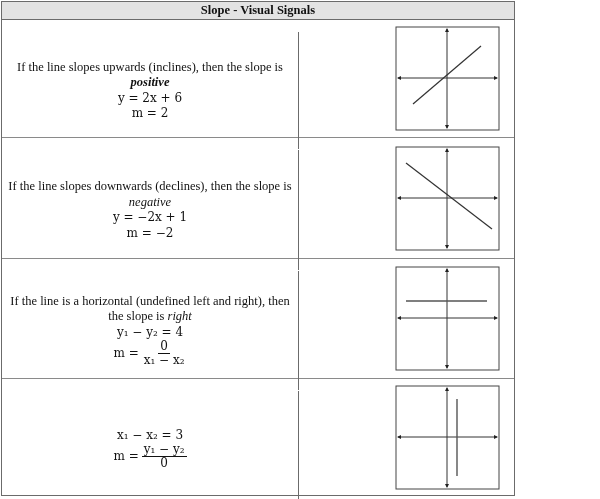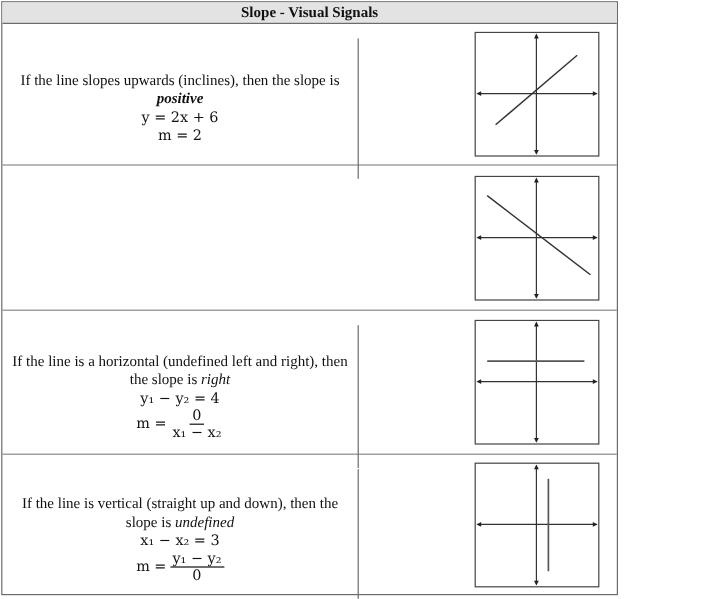--- a/index.html
+++ b/index.html
@@ -38,20 +38,27 @@
         <rect x="1" y="1" width="103" height="103" fill="#fff" stroke="#444" stroke-width="1"></rect>
         <line x1="52" y1="3" x2="52" y2="102" stroke="#333" stroke-width="1"></line>
         <line x1="3" y1="52" x2="102" y2="52" stroke="#333" stroke-width="1"></line>
         <path d="M52 2 l-2 4 h4z M52 103 l-2 -4 h4z M2 52 l4 -2 v4z M103 52 l-4 -2 v4z" fill="#222"></path>
         <line x1="18" y1="78" x2="86" y2="20" stroke="#333" stroke-width="1.2"></line>
       </svg>
     </div>
   </div>
 
   <div class="row" style="top:136px;height:121px;">
+    <div class="cell-text">
+      <div class="text-block">
+        <div><span>If the line slopes downwards (declines), then the slope is </span><span class="kw light">negative</span></div>
+        <div class="math">y = −2x + 1</div>
+        <div class="math">m = −2</div>
+      </div>
+    </div>
     <div class="cell-graph">
       <svg width="105" height="105" viewBox="0 0 105 105">
         <rect x="1" y="1" width="103" height="103" fill="#fff" stroke="#444" stroke-width="1"></rect>
         <line x1="52" y1="3" x2="52" y2="102" stroke="#333" stroke-width="1"></line>
         <line x1="3" y1="52" x2="102" y2="52" stroke="#333" stroke-width="1"></line>
         <path d="M52 2 l-2 4 h4z M52 103 l-2 -4 h4z M2 52 l4 -2 v4z M103 52 l-4 -2 v4z" fill="#222"></path>
         <line x1="11" y1="17" x2="97" y2="83" stroke="#333" stroke-width="1.2"></line>
       </svg>
     </div>
   </div>
@@ -76,21 +83,20 @@
         <line x1="3" y1="52" x2="102" y2="52" stroke="#333" stroke-width="1"></line>
         <path d="M52 2 l-2 4 h4z M52 103 l-2 -4 h4z M2 52 l4 -2 v4z M103 52 l-4 -2 v4z" fill="#222"></path>
         <line x1="11" y1="35" x2="92" y2="35" stroke="#555" stroke-width="1.4"></line>
       </svg>
     </div>
   </div>
 
   <div class="row last" style="top:377px;height:116px;">
     <div class="cell-text">
       <div class="text-block">
-        <div><span>If the line is vertical (straight up and down), then the slope is </span><span class="kw light">undefined</span></div>
         <div class="math">x₁ − x₂ = 3</div>
         <div class="math">
           <span>m =</span><span class="frac">
               <span class="num">y₁ − y₂</span>
               <span class="den">0</span>
             </span>
         </div>
       </div>
     </div>
     <div class="cell-graph">

